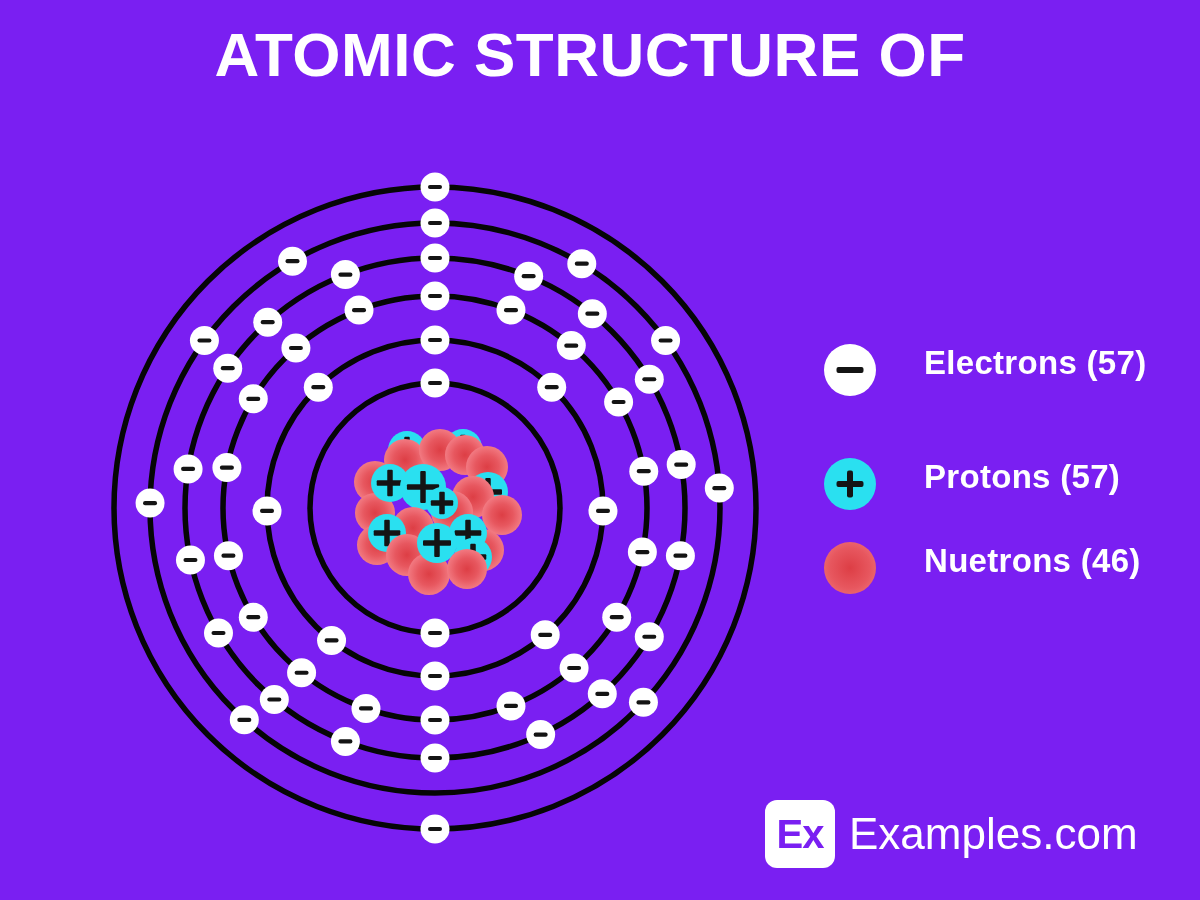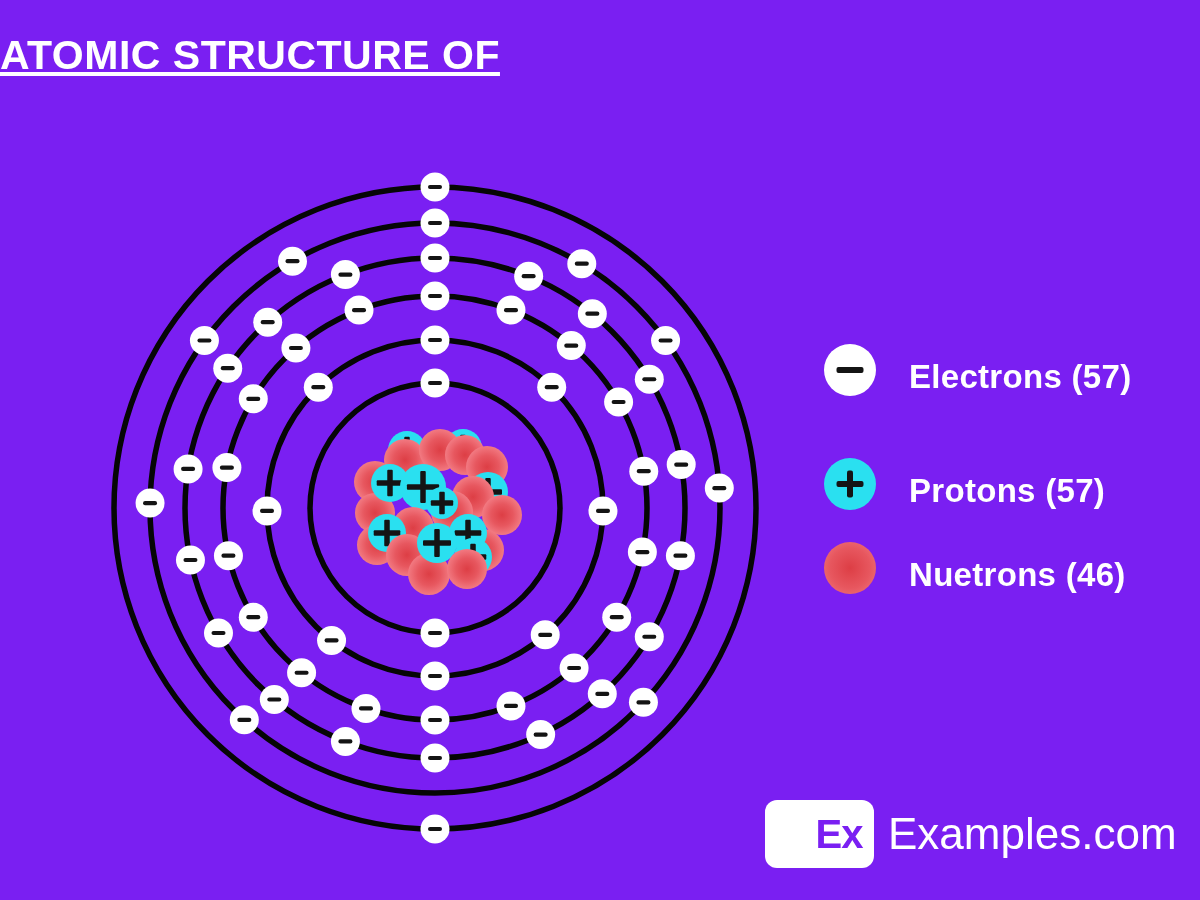--- a/index.html
+++ b/index.html
@@ -3,44 +3,44 @@
 <meta charset="utf-8">
 <style>
   html,body{margin:0;padding:0;background:#333;}
   .poster{
     position:relative;width:1200px;height:900px;overflow:hidden;
     background:var(--bg,#7A1FF2);
     font-family:"Liberation Sans", sans-serif;
   }
   .title{
     position:absolute;top:22px;left:0;width:1180px;margin:0;
-    text-align:left;color:var(--title,#fff);
-    font-size:41px;line-height:66px;font-weight:800;letter-spacing:.5px;text-decoration:underline;
+    text-align:center;color:var(--title,#fff);
+    font-size:62px;line-height:66px;font-weight:800;letter-spacing:.5px;
   }
   .title .title-line{display:block;}
   #atom{position:absolute;left:0;top:0;width:1200px;height:900px;}
   .legend{position:absolute;left:824px;top:344px;width:360px;}
-  .legend-row{position:absolute;left:0;display:flex;align-items:flex-end;gap:33px;height:52px;}
+  .legend-row{position:absolute;left:0;display:flex;align-items:flex-start;gap:48px;height:52px;}
   .legend-row.r0{top:0;}
   .legend-row.r1{top:114px;}
   .legend-row.r2{top:198px;}
   .swatch{width:52px;height:52px;border-radius:50%;position:relative;flex:0 0 auto;}
   .swatch.electron{background:var(--electron,#fff);}
   .swatch.proton{background:var(--proton,#2AE0F0);}
   .swatch.neutron{background:radial-gradient(circle at 50% 50%, var(--nc,#DD3E45) 0%, #E7575F 55%, var(--ne,#F27A82) 100%);}
   .bar{position:absolute;left:50%;top:50%;transform:translate(-50%,-50%);background:var(--sign,#141414);border-radius:2px;}
   .bar.h{width:27px;height:6px;}
   .bar.v{width:6px;height:27px;}
   .legend-label{
     color:var(--title,#fff);font-size:33px;font-weight:800;letter-spacing:.3px;white-space:nowrap;
   }
   .footer{position:absolute;left:765px;top:800px;display:flex;align-items:center;gap:14px;}
   .logo-box{
     width:70px;height:68px;border-radius:12px;background:var(--logo-box,#fff);
-    display:flex;align-items:center;justify-content:center;flex:0 0 auto;padding-left:39px;
+    display:flex;align-items:center;justify-content:center;flex:0 0 auto;
   }
   .logo-ex{color:var(--logo-text,#7A1FF2);font-size:40px;font-weight:800;letter-spacing:-1px;}
   .site-name{color:var(--site,#fff);font-size:44px;font-weight:400;letter-spacing:0;white-space:nowrap;}
 </style>
 </head>
 <body>
 
 <div class="poster">
 
   <svg id="atom" viewBox="0 0 1200 900" xmlns="http://www.w3.org/2000/svg">

